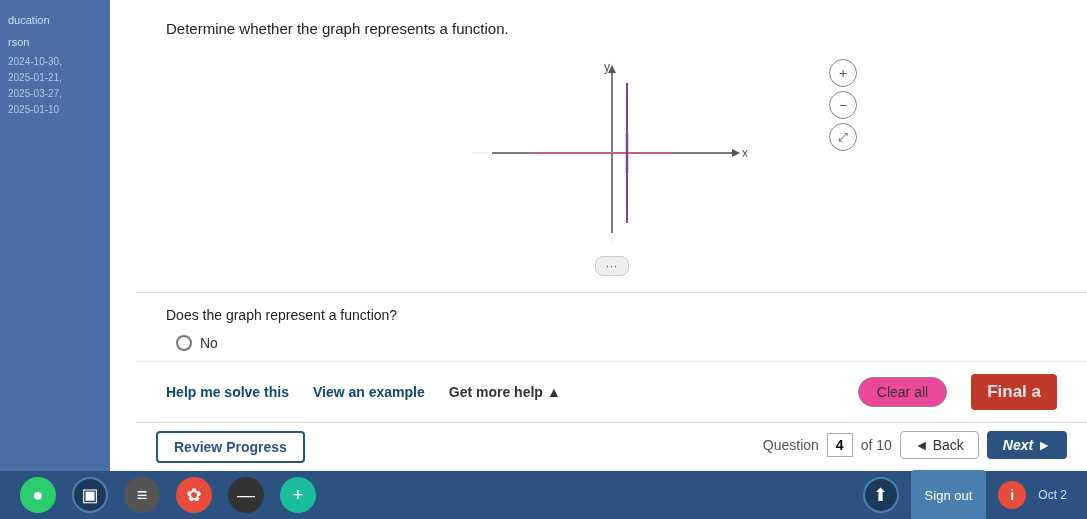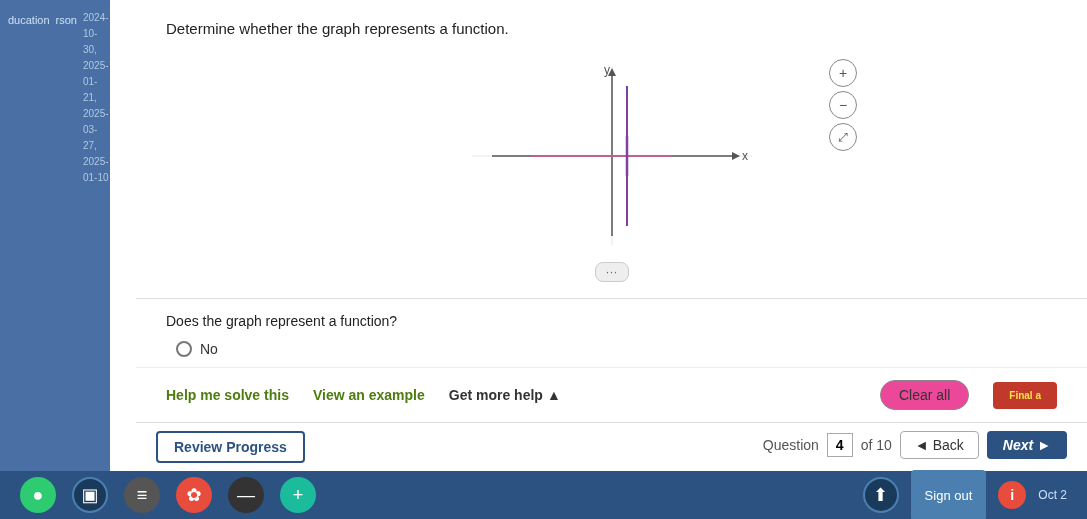--- a/index.html
+++ b/index.html
@@ -16,21 +16,21 @@
     .main-layout {
       display: flex;
       flex: 1;
       height: calc(100% - 48px);
     }
 
     .sidebar {
       width: 110px;
       background: #4a6fa5;
       display: flex;
-      flex-direction: row;
+      flex-direction: column;
       padding: 10px 8px;
       color: white;
       font-size: 12px;
       gap: 6px;
     }
 
     .sidebar-label {
       color: #cce0f5;
       font-size: 11px;
       margin-top: 4px;
@@ -165,21 +165,21 @@
       display: flex;
       align-items: center;
       padding: 12px 30px;
       gap: 24px;
       border-top: 1px solid #eee;
     }
 
     .help-link {
       font-size: 14px;
       font-weight: bold;
-      color: #4d7c0f;
+      color: #0c4a6e;
       cursor: pointer;
       text-decoration: none;
     }
 
     .get-more-help {
       font-size: 14px;
       font-weight: bold;
       color: #333;
       cursor: pointer;
       display: flex;
@@ -194,25 +194,25 @@
       border-radius: 20px;
       background: #ec4899;
       padding: 6px 18px;
       font-size: 14px;
       color: #333;
       cursor: pointer;
     }
 
     .final-btn {
       background: #c0392b;
-      color: #fde047;
+      color: #e5e5e5;
       border: none;
       border-radius: 4px;
       padding: 8px 16px;
-      font-size: 10px;
+      font-size: 17px;
       cursor: pointer;
       font-weight: bold;
     }
 
     .bottom-bar {
       height: 48px;
       background: #2c5282;
       display: flex;
       align-items: center;
       padding: 0 20px;

